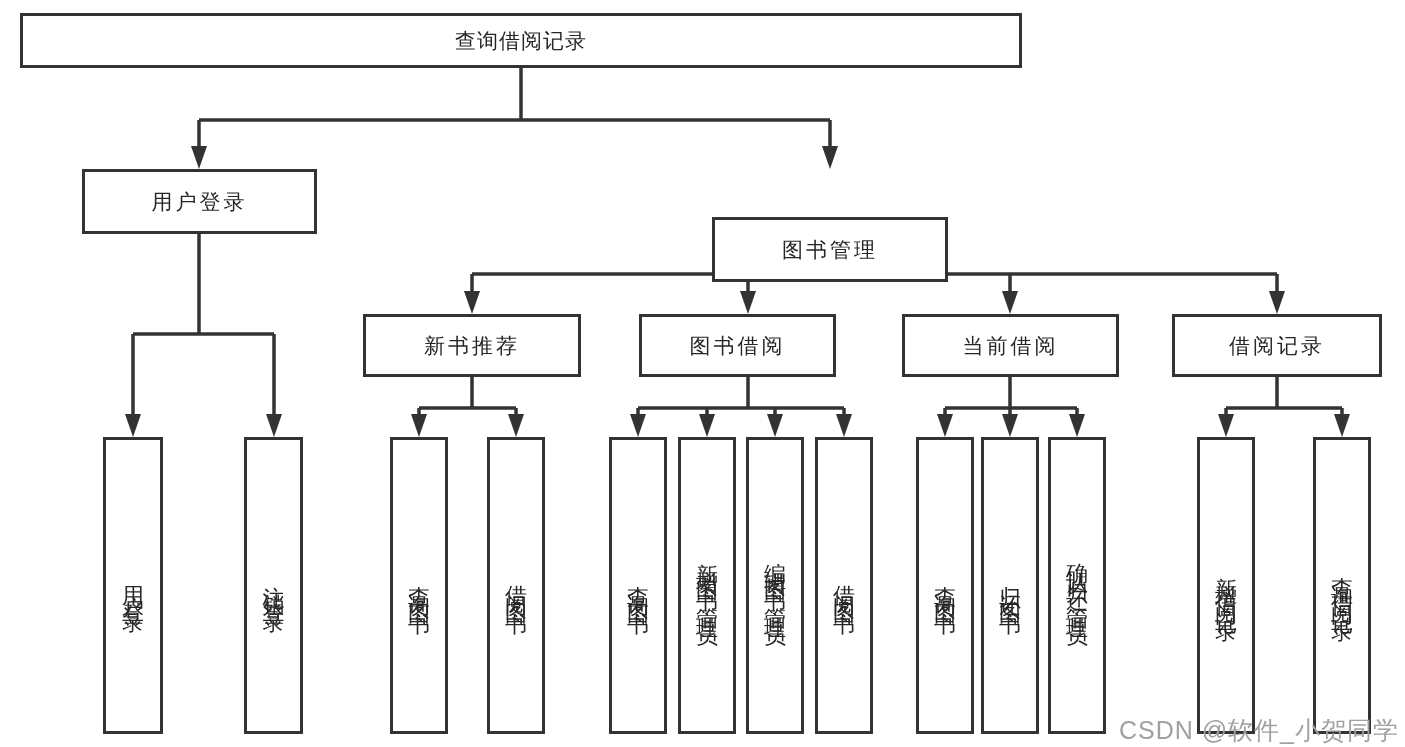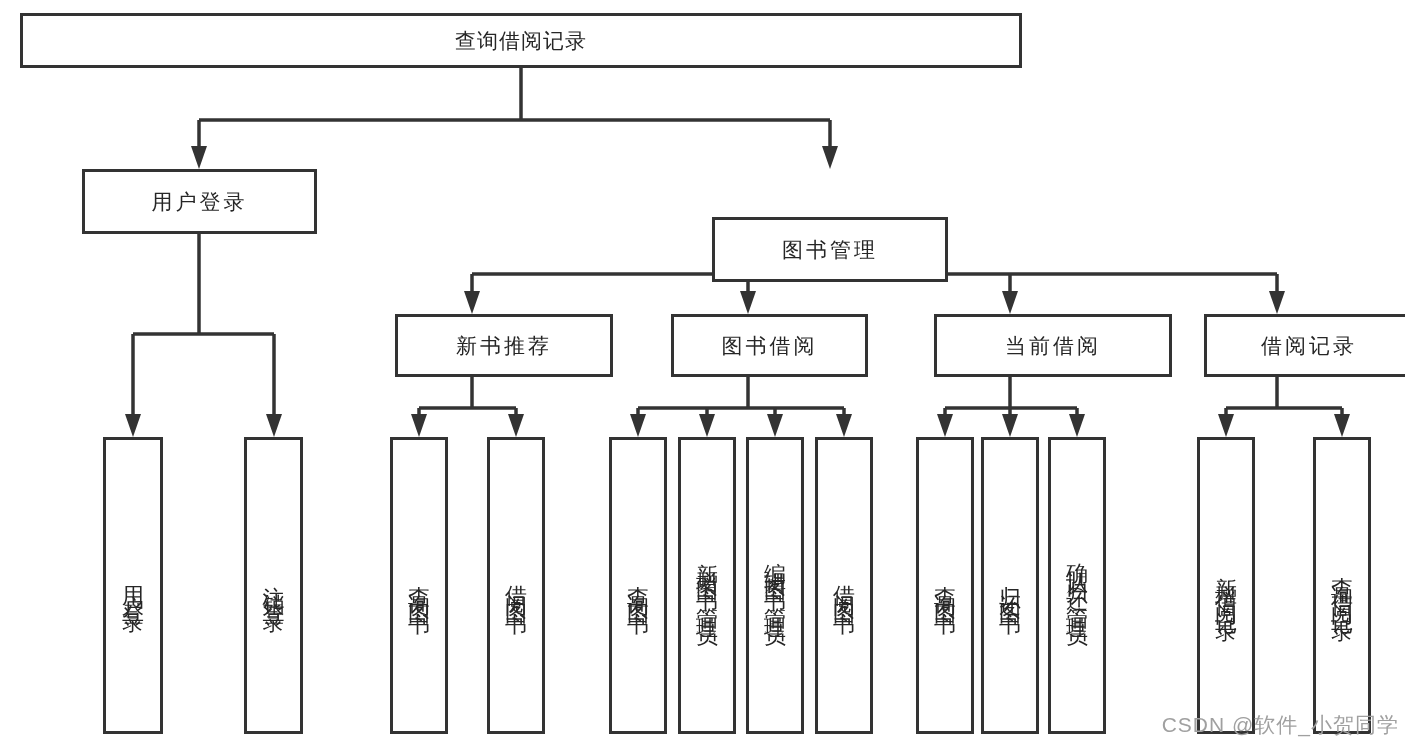--- a/index.html
+++ b/index.html
@@ -30,34 +30,34 @@
     z-index:2;
   }
   .hlabel{
     font-size:21px;
     letter-spacing:3px;
     white-space:nowrap;
   }
   .root-node{left:20px;top:13px;width:1002px;height:55px;}
   .root-node .hlabel{letter-spacing:1px;}
   .l2{top:169px;height:65px;}
-  .l3{top:314px;height:63px;margin-left:32px;}
+  .l3{top:314px;height:63px;}
   .leaf{top:437px;height:297px;}
   .vtext{
     writing-mode:vertical-rl;
     text-orientation:mixed;
     font-size:22px;
     letter-spacing:9px;
     line-height:1;
     max-height:280px;
   }
   .watermark{
     position:absolute;
-    right:6px;bottom:8px;
-    font-size:21px;
+    right:6px;bottom:0;
+    font-size:25px;
     color:var(--watermark);
     letter-spacing:1px;
     white-space:nowrap;
     z-index:10;
   }
 </style>
 </head>
 <body>
 
 <div class="canvas">
@@ -134,21 +134,21 @@
   <div class="node l2" style="left:712px;width:236px;margin-top:48px;">
     <span class="hlabel">图书管理</span>
   </div>
 
   <div class="node l3" style="left:363px;width:218px;">
     <span class="hlabel">新书推荐</span>
   </div>
   <div class="node l3" style="left:639px;width:197px;">
     <span class="hlabel">图书借阅</span>
   </div>
-  <div class="node l3" style="left:902px;width:238px;">
+  <div class="node l3" style="left:902px;width:217px;">
     <span class="hlabel">当前借阅</span>
   </div>
   <div class="node l3" style="left:1172px;width:210px;">
     <span class="hlabel">借阅记录</span>
   </div>
 
   <div class="node leaf" style="left:103px;width:60px;">
     <span class="vtext">用户登录</span>
   </div>
   <div class="node leaf" style="left:244px;width:59px;">

